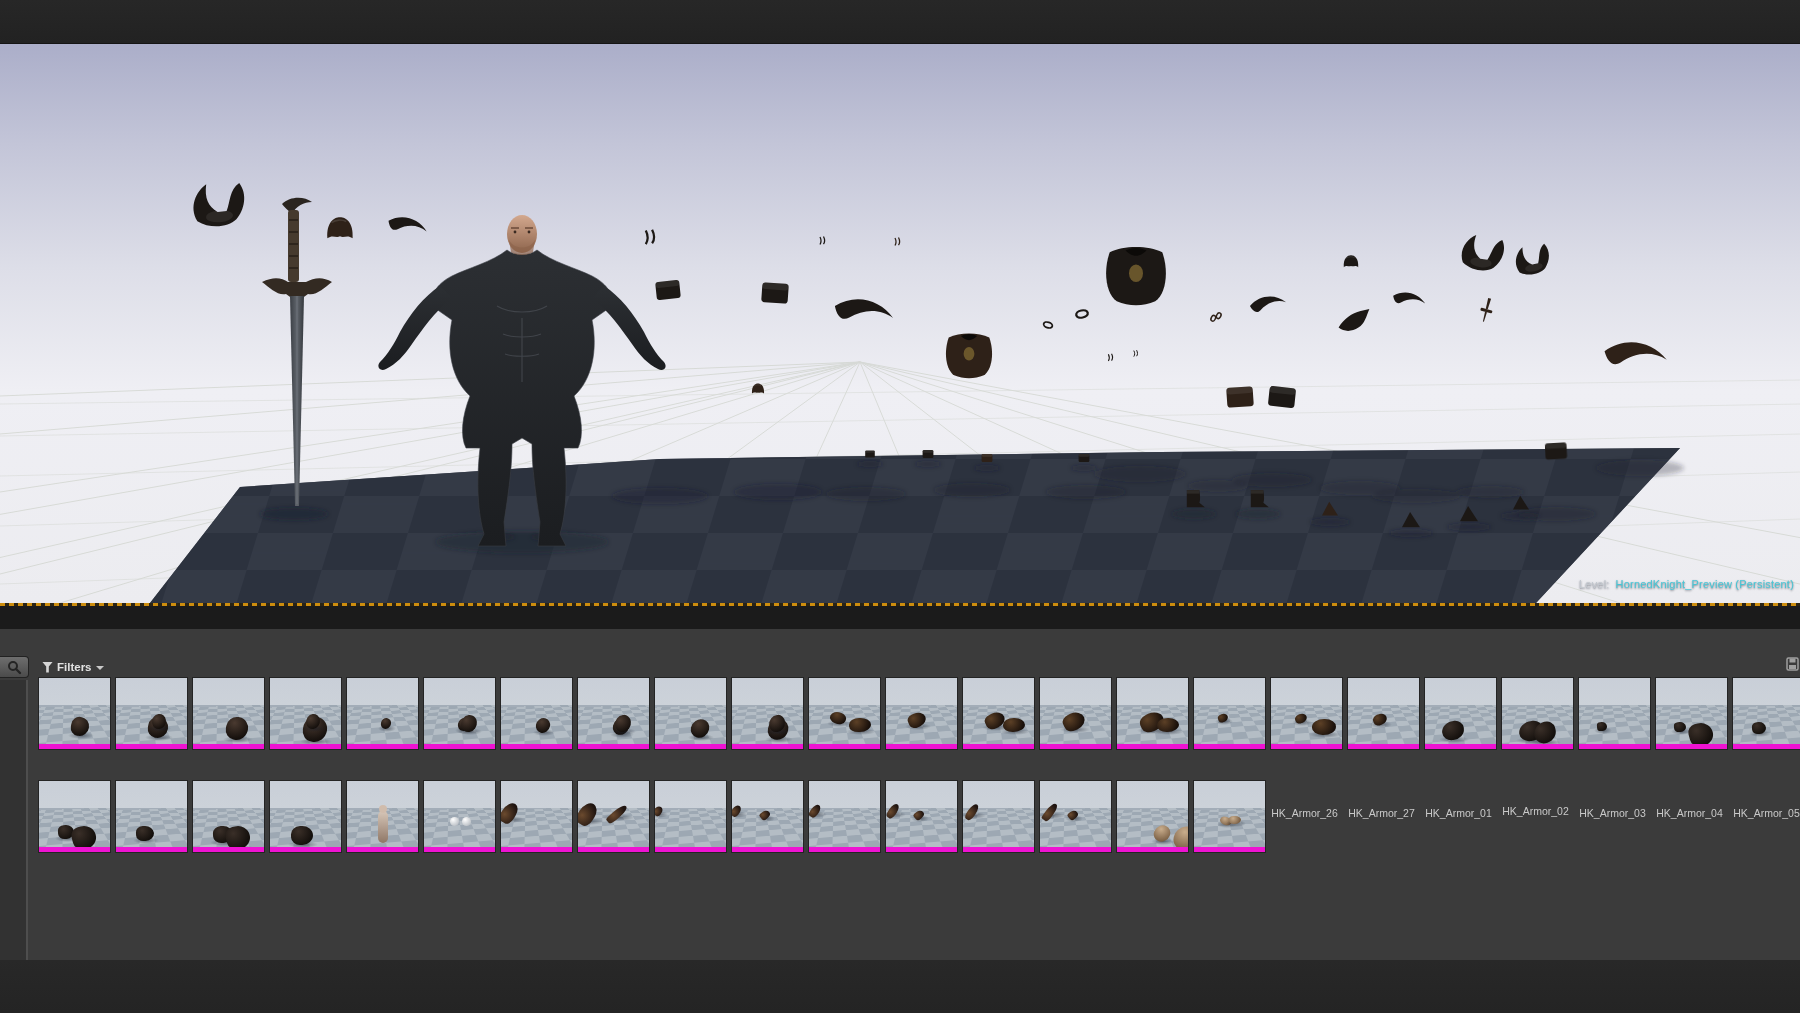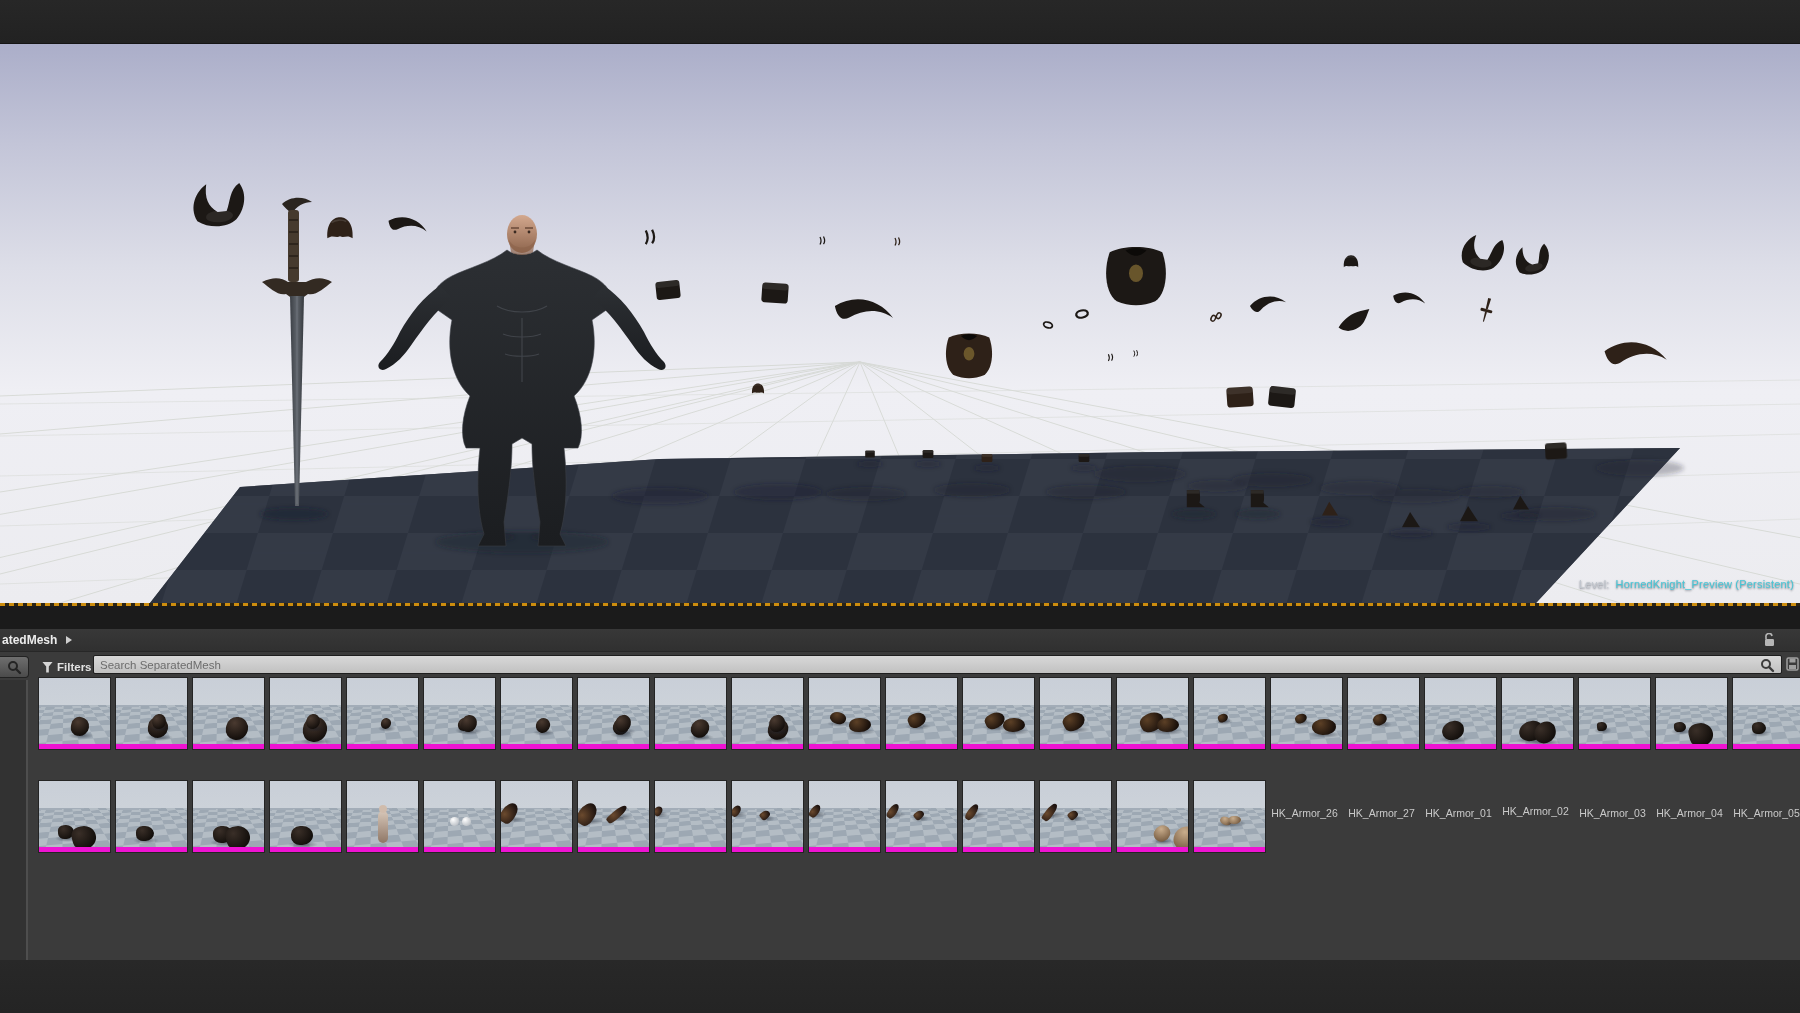--- a/index.html
+++ b/index.html
@@ -279,53 +279,34 @@
 
     <div class="level-status">
       <span class="lbl">Level:</span><span class="val">HornedKnight_Preview (Persistent)</span>
     </div>
   </div>
 
   <div id="orange-line"></div>
   <div id="gap-strip"></div>
 
   <div id="content-browser">
-    <div class="crumb-row">
-      <span class="crumb-text">atedMesh</span>
-      <span class="crumb-arrow"></span>
-      <span class="lock-icon">
-        <svg width="13" height="15" viewBox="0 0 13 15">
-            <path d="M3 6 L3 4 a3 3 0 0 1 6 -1" fill="none" stroke="#b5b5b5" stroke-width="1.6"></path>
-            <rect x="2" y="6" width="9" height="7" rx="1.2" fill="#b5b5b5"></rect>
-          </svg>
-      </span>
-    </div>
 
     <div class="sources-btn">
       <svg width="15" height="15" viewBox="0 0 15 15">
         <circle cx="6" cy="6" r="4" fill="none" stroke="#242424" stroke-width="2"></circle>
         <path d="M9 9 L13 13" stroke="#242424" stroke-width="2.4" stroke-linecap="round"></path>
       </svg>
     </div>
 
     <div class="filters-btn">
       <span class="funnel"></span>
       <span class="filters-label">Filters</span>
       <span class="caret-down"></span>
     </div>
 
-    <div class="search-box">
-      <input type="text" placeholder="Search SeparatedMesh" style="">
-      <span class="search-mag">
-        <svg width="15" height="15" viewBox="0 0 15 15">
-          <circle cx="6" cy="6" r="4" fill="none" stroke="#3c3c3c" stroke-width="2"></circle>
-          <path d="M9 9 L13 13" stroke="#3c3c3c" stroke-width="2.4" stroke-linecap="round"></path>
-        </svg>
-      </span>
-    </div>
 
     <span class="save-icon">
       <svg width="13" height="14" viewBox="0 0 13 14">
         <rect x="1" y="1" width="11" height="12" rx="1.5" fill="none" stroke="#9f9f9f" stroke-width="1.5"></rect>
         <rect x="3.5" y="1.5" width="6" height="4" fill="#9f9f9f"></rect>
         <rect x="3" y="8" width="7" height="4" fill="#9f9f9f"></rect>
       </svg>
     </span>
 
     <div class="left-rail"></div>

